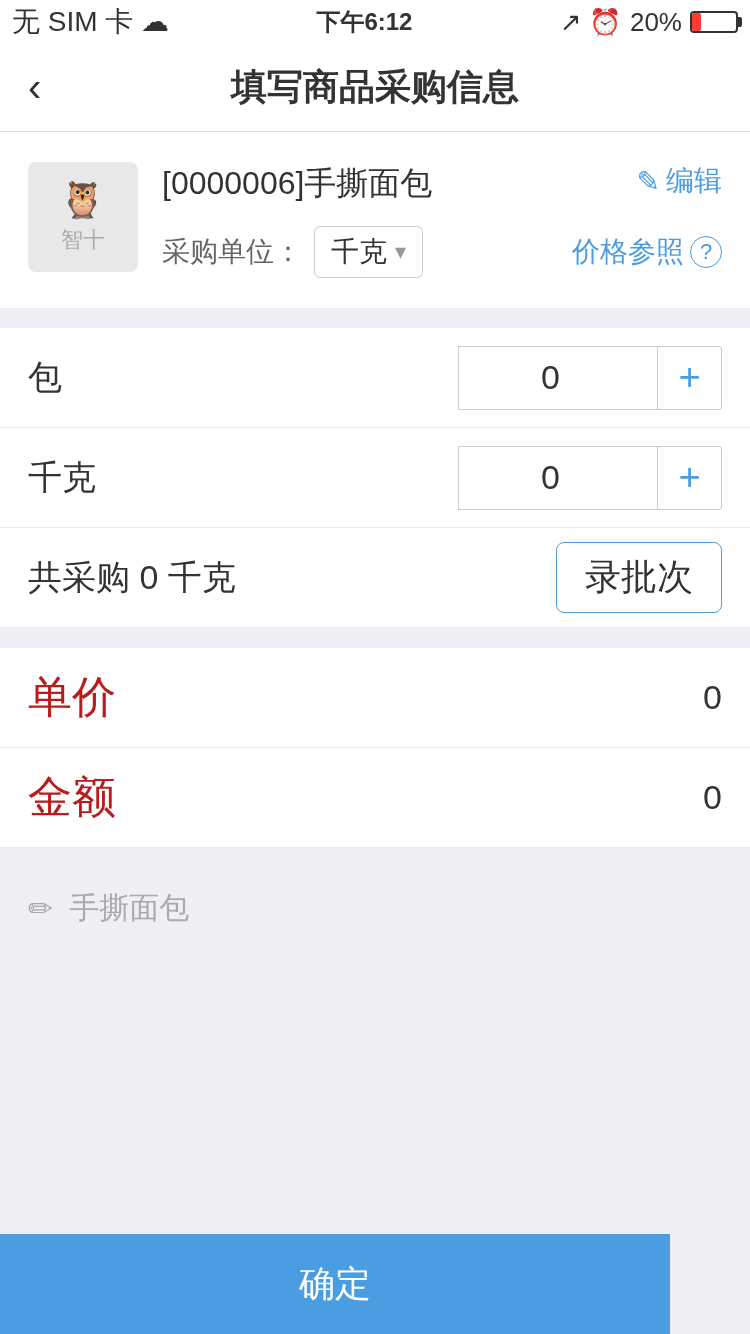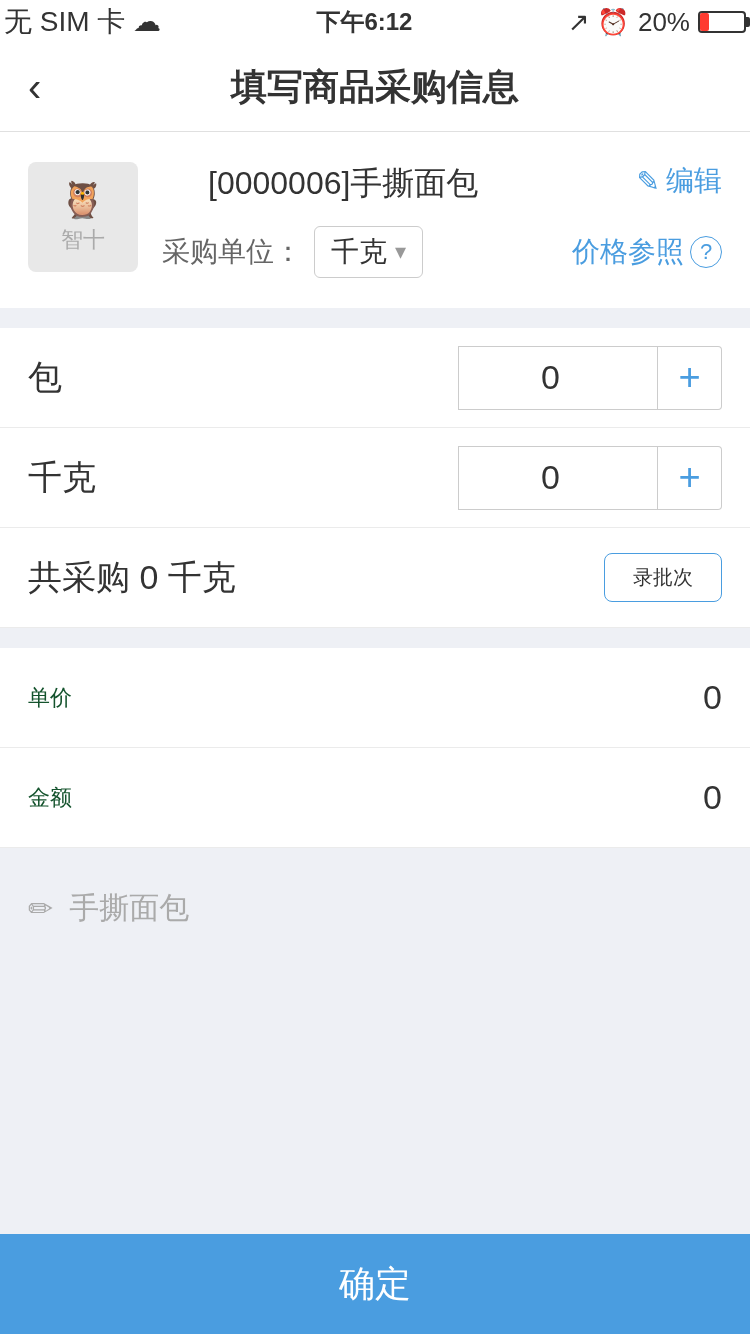--- a/index.html
+++ b/index.html
@@ -14,21 +14,21 @@
     }
 
     
     .status-bar {
       width: 750px;
       height: 44px;
       background: #fff;
       display: flex;
       align-items: center;
       justify-content: space-between;
-      padding: 0 4px;
+      padding: 0 12px;
       font-size: 28px;
       font-weight: 500;
       text-align: right;
     }
     .status-left { display: flex; align-items: center; gap: 10px; }
     .status-center { font-size: 24px; font-weight: 600; }
     .status-right { display: flex; align-items: center; gap: 8px; font-size: 26px; }
     .battery-icon {
       width: 48px; height: 22px;
       border: 2px solid #333;
@@ -114,21 +114,20 @@
     .product-header {
       display: flex;
       align-items: flex-start;
       justify-content: space-between;
     }
     .product-name {
       font-size: 32px;
       color: #333;
       font-weight: 500;
       flex: 1;
-      margin-left: 46px;
     }
     .edit-btn {
       font-size: 28px;
       color: #4a9de0;
       display: flex;
       align-items: center;
       gap: 6px;
       white-space: nowrap;
       cursor: pointer;
     }
@@ -238,42 +237,42 @@
       gap: 22px;
     }
     .summary-text {
       font-size: 34px;
       color: #333;
     }
     .batch-btn {
       border: 1px solid #4a9de0;
       border-radius: 8px;
       padding: 10px 28px;
-      font-size: 20px;
+      font-size: 36px;
       color: #333;
       background: #fff;
       cursor: pointer;
     }
 
     
     .price-section {
       background: #fff;
       margin-top: 0;
     }
     .price-row {
       display: flex;
       align-items: center;
       justify-content: space-between;
       padding: 0 28px;
       height: 100px;
       border-bottom: 1px solid #ebebeb;
     }
     .price-row-label {
-      font-size: 22px;
-      color: #14532d;
+      font-size: 44px;
+      color: #b91c1c;
     }
     .price-row-value {
       font-size: 34px;
       color: #333;
     }
 
     
     .remark-section {
       background: #eef0f5;
       padding: 28px;
@@ -296,21 +295,21 @@
       flex: 1;
       background: #eef0f5;
       min-height: 400px;
     }
 
     
     .confirm-btn {
       position: fixed;
       bottom: 0;
       left: 0;
-      width: 750px;
+      width: 670px;
       height: 100px;
       background: #4a9de0;
       color: #fff;
       font-size: 36px;
       font-weight: 500;
       display: flex;
       align-items: center;
       justify-content: center;
       cursor: pointer;
       border: none;

